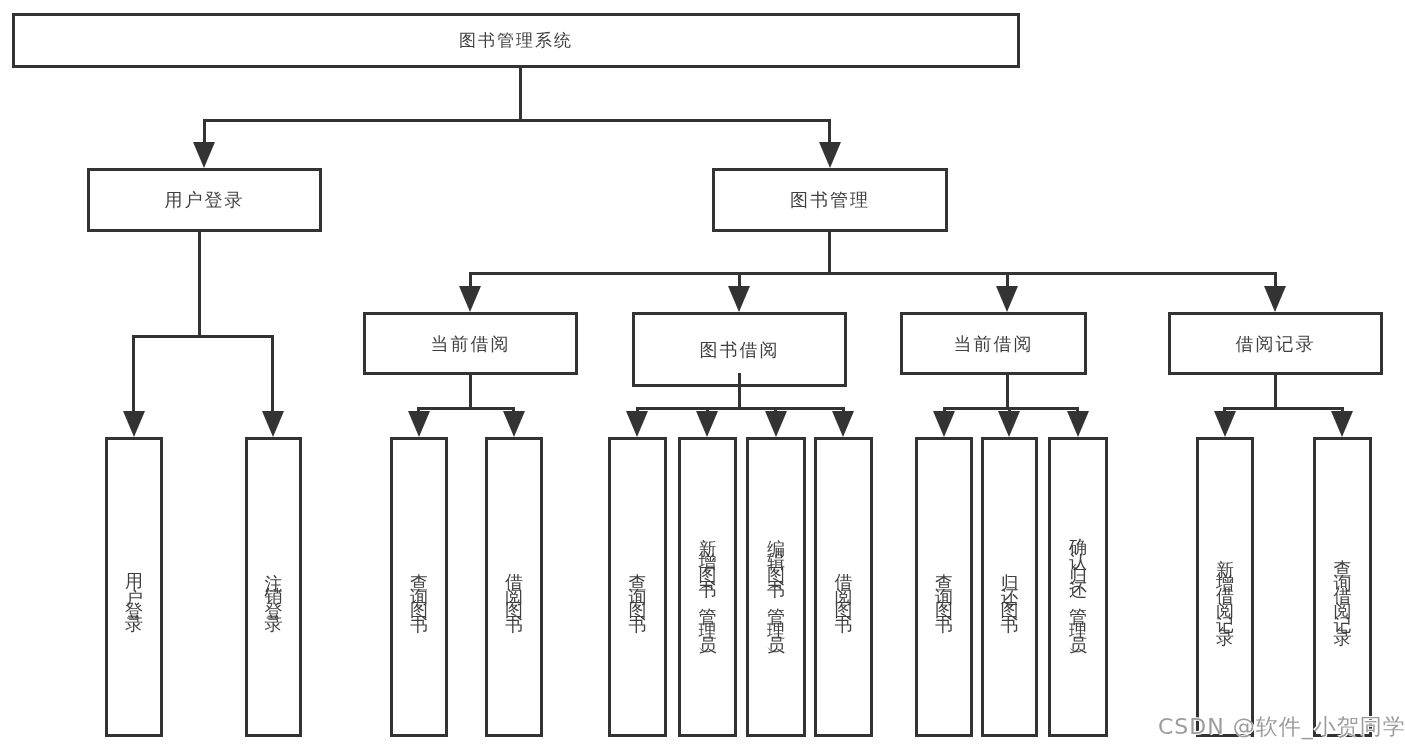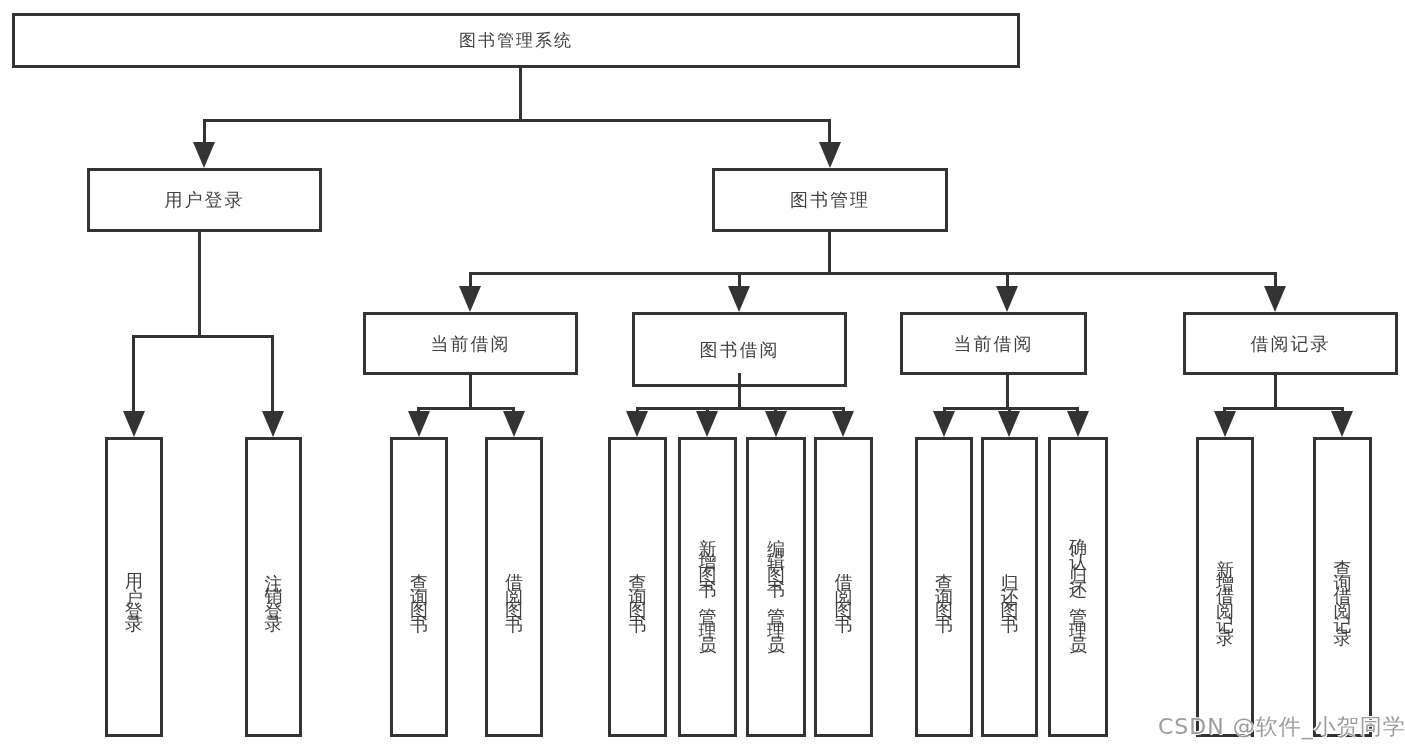--- a/index.html
+++ b/index.html
@@ -68,21 +68,21 @@
 <div id="diagram">
 
   <div class="hbox root" style="left:12px;top:13px;width:1008px;height:55px;">图书管理系统</div>
 
   <div class="hbox" style="left:87px;top:168px;width:235px;height:64px;">用户登录</div>
   <div class="hbox" style="left:712px;top:168px;width:236px;height:64px;">图书管理</div>
 
   <div class="hbox" style="left:363px;top:312px;width:215px;height:63px;">当前借阅</div>
   <div class="hbox" style="left:632px;top:312px;width:215px;height:75px;">图书借阅</div>
   <div class="hbox" style="left:900px;top:312px;width:187px;height:63px;">当前借阅</div>
-  <div class="hbox" style="left:1168px;top:312px;width:215px;height:63px;margin-left:15px;">借阅记录</div>
+  <div class="hbox" style="left:1168px;top:312px;width:215px;height:63px;">借阅记录</div>
 
   <div class="vbox" style="left:105px;top:437px;width:58px;height:300px;">
     <span class="vtext">用户登录</span>
   </div>
   <div class="vbox" style="left:245px;top:437px;width:57px;height:300px;">
     <span class="vtext">注销登录</span>
   </div>
 
   <div class="vbox" style="left:390px;top:437px;width:58px;height:300px;">
     <span class="vtext">查询图书</span>

